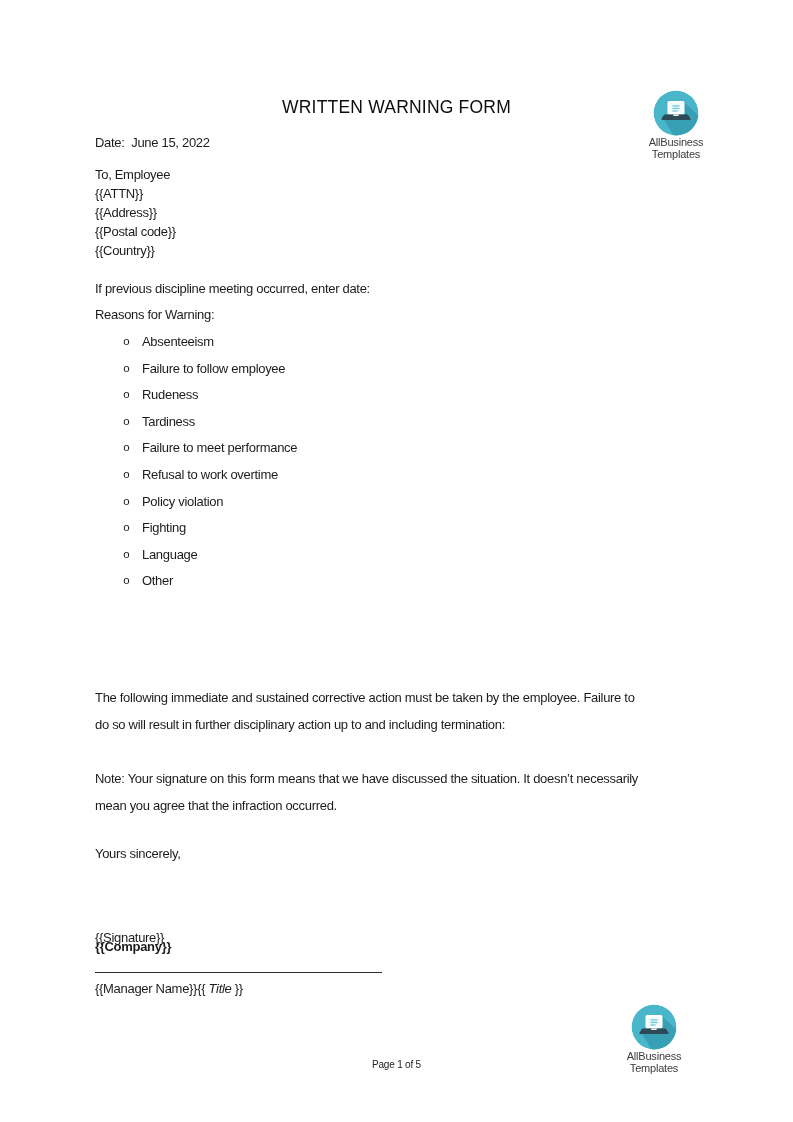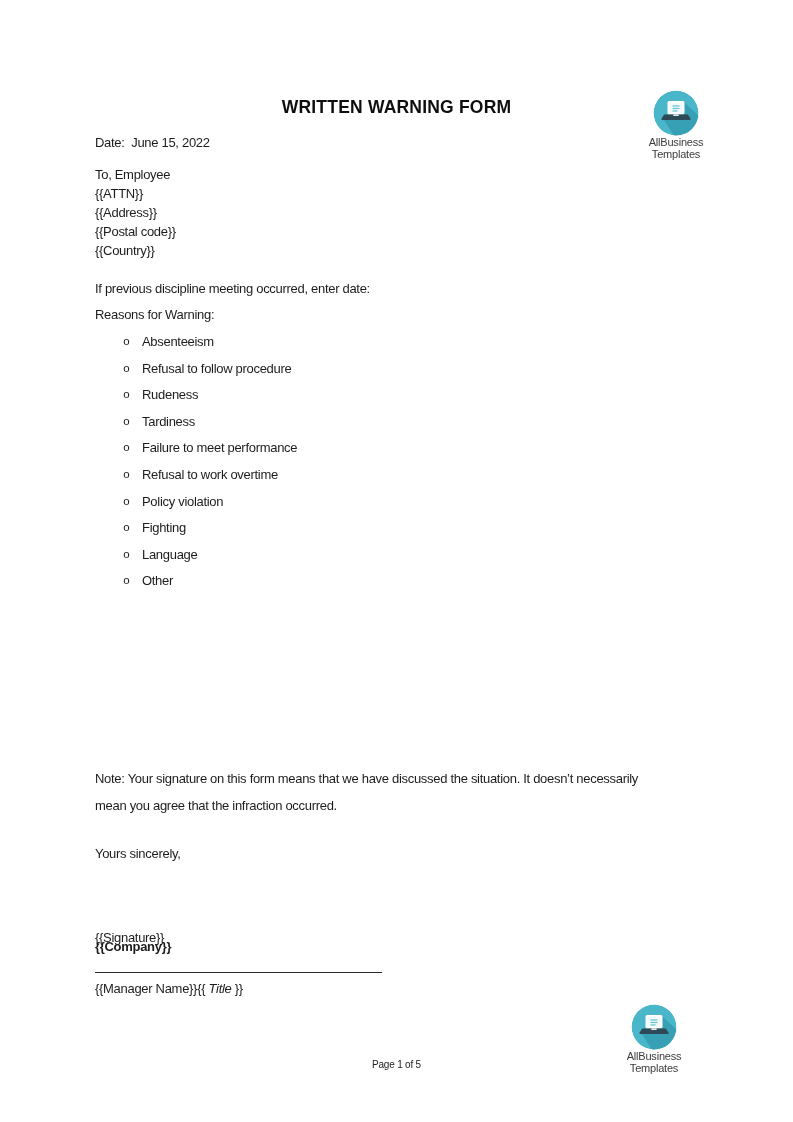--- a/index.html
+++ b/index.html
@@ -4,21 +4,21 @@
 <style>
   html,body { margin:0; padding:0; background:#ffffff; }
   .page {
     position:relative; width:793px; height:1122px; background:#ffffff;
     font-family:"Liberation Sans","DejaVu Sans",sans-serif;
     color:#1c1c1c; font-size:13px; letter-spacing:-0.3px; overflow:hidden;
   }
   .abs { position:absolute; }
   .doc-title {
     left:0; right:0; top:97px; text-align:center;
-    font-size:17.5px; font-weight:700; color:#0e0e0e; letter-spacing:0.2px;
+    font-size:17.5px; font-weight:400; color:#0e0e0e; letter-spacing:0.2px;
   }
   .line { white-space:pre; }
   .date-line   { left:95px; top:135px; }
   .recipient   { left:95px; top:166px; line-height:18.9px; }
   .prev-line   { left:95px; top:281px; }
   .reasons-hd  { left:95px; top:307px; }
   ul.reasons   { position:absolute; left:95px; top:334px; margin:0; padding:0; list-style:none; }
   ul.reasons li{ position:relative; height:26.62px; padding-left:47px; box-sizing:border-box; }
   ul.reasons .bullet{
     position:absolute; left:28px; top:1px;
@@ -82,32 +82,36 @@
     <div class="line">{{Postal code}}</div>
     <div class="line">{{Country}}</div>
   </div>
 
   <div class="abs prev-line">If previous discipline meeting occurred, enter date:</div>
 
   <div class="abs reasons-hd">Reasons for Warning:</div>
 
   <ul class="reasons">
     <li><span class="bullet">o</span><span>Absenteeism</span></li>
-    <li><span class="bullet">o</span><span>Refusal to follow procedure</span></li>
+    <li><span class="bullet">o</span><span>Failure to follow employee</span></li>
     <li><span class="bullet">o</span><span>Rudeness</span></li>
     <li><span class="bullet">o</span><span>Tardiness</span></li>
     <li><span class="bullet">o</span><span>Failure to meet performance</span></li>
     <li><span class="bullet">o</span><span>Refusal to work overtime</span></li>
     <li><span class="bullet">o</span><span>Policy violation</span></li>
     <li><span class="bullet">o</span><span>Fighting</span></li>
     <li><span class="bullet">o</span><span>Language</span></li>
     <li><span class="bullet">o</span><span>Other</span></li>
   </ul>
 
 
+  <div class="abs para para-1">
+    <div>The following immediate and sustained corrective action must be taken by the employee. Failure to</div>
+    <div>do so will result in further disciplinary action up to and including termination:</div>
+  </div>
 
   <div class="abs para para-2">
     <div>Note: Your signature on this form means that we have discussed the situation. It doesn’t necessarily</div>
     <div>mean you agree that the infraction occurred.</div>
   </div>
 
   <div class="abs closing">Yours sincerely,</div>
 
   <div class="abs company">{{Company}}</div>
   <div class="abs signature">{{Signature}}</div>

